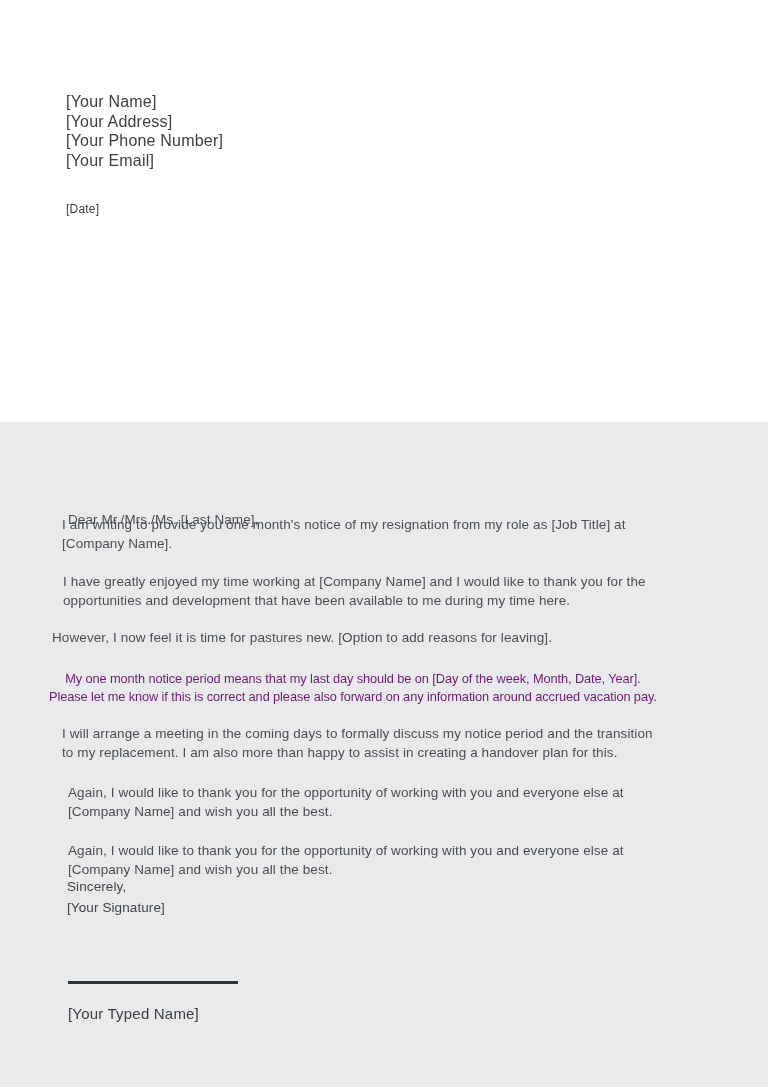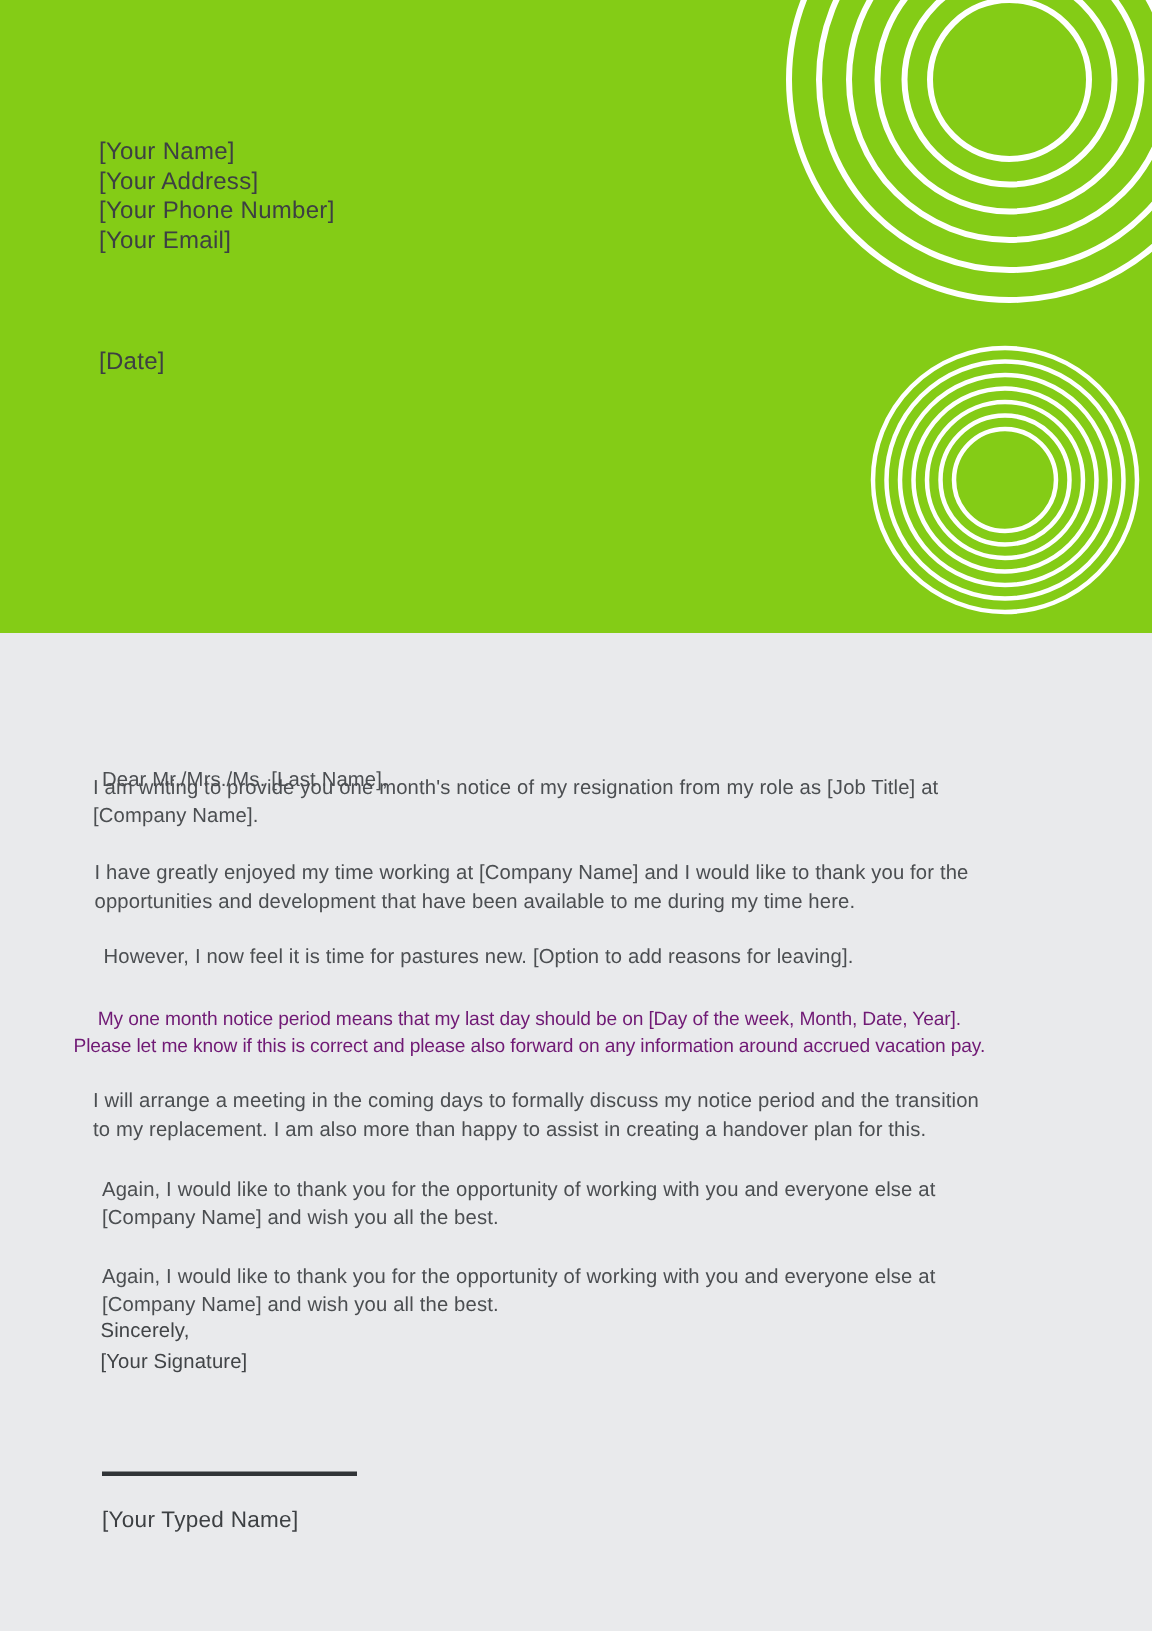--- a/index.html
+++ b/index.html
@@ -11,37 +11,37 @@
     background: #e9eaec;
     font-family: "Liberation Sans", sans-serif;
   }
   .page { position: absolute; inset: 0; }
 
   
   .band {
     position: absolute;
     top: 0; left: 0;
     width: 768px; height: 422px;
-    background: #84cc16;
+    background: #ffffff;
     overflow: hidden;
   }
   .decor-svg { position: absolute; top: 0; left: 0; display: block; }
 
   .band-text { position: absolute; color: #3d4043; }
   .lines { white-space: pre-line; }
   .sender-block    { left: 66px; top: 92px;  font-size: 16px; line-height: 19.5px; letter-spacing: 0.2px; }
-  .date-line       { left: 66px; top: 200px; font-size: 16px; line-height: 19.5px; letter-spacing: 0.2px; margin-top: 32px; }
+  .date-line       { left: 66px; top: 200px; font-size: 12px; line-height: 19.5px; letter-spacing: 0.2px; }
   .recipient-block { left: 66px; top: 250px; font-size: 16px; line-height: 20.4px; letter-spacing: 0.2px; }
 
   
   .body-text { position: absolute; color: #4b4e51; font-size: 13.5px; line-height: 18.5px; letter-spacing: 0.1px; }
   .salutation { left: 68px; top: 463px; margin-top: 48px; }
   .p1 { left: 62px; top: 516px; }
   .p2 { left: 63px; top: 573px; }
-  .p3 { left: 69px; top: 629px; }
+  .p3 { left: 52px; top: 629px; }
   .p4 { left: 49px; top: 670px; font-size: 12.8px; line-height: 18px; letter-spacing: -0.1px; color: #701a75; text-align: center; }
   .p5 { left: 62px; top: 725px; }
   .p6 { left: 68px; top: 784px; }
   .p7 { left: 68px; top: 842px; }
   .closing-block { left: 67px; top: 876px; line-height: 21px; color: #414447; }
   .signature-line {
     position: absolute;
     left: 68px; top: 981px;
     width: 170px; height: 3px;
     background: #313437;

